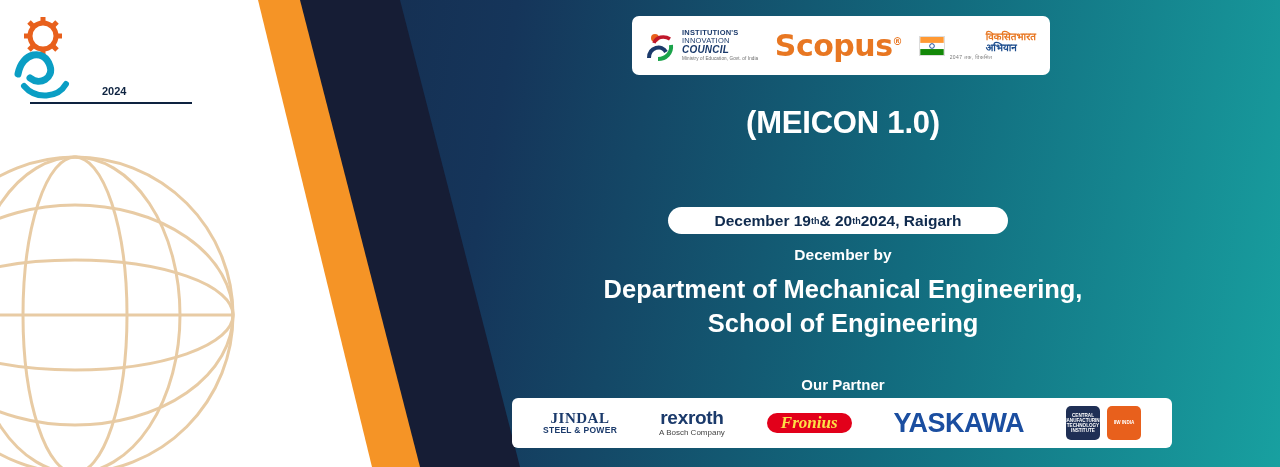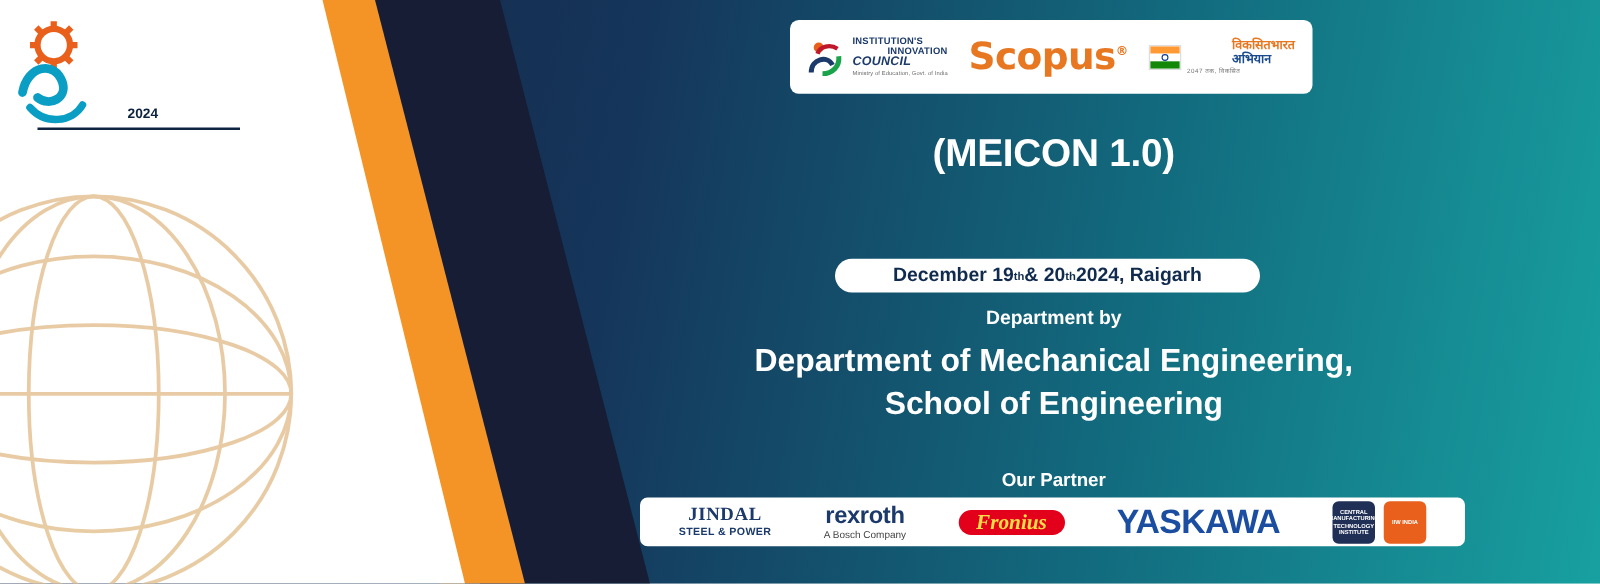--- a/index.html
+++ b/index.html
@@ -66,21 +66,21 @@
     position:absolute; left:632px; top:16px;
     width:418px; height:59px;
     background:#ffffff; border-radius:7px;
     display:flex; align-items:center; justify-content:space-between;
     padding:0 14px; z-index:6;
   }
   .iic-logo { display:flex; align-items:center; gap:6px; }
   .iic-mark { width:30px; height:30px; position:relative; }
   .iic-txt { line-height:1.05; }
   .iic-txt .l1 { font-size:7.5px; font-weight:bold; color:#1b3a6b; letter-spacing:.2px; }
-  .iic-txt .l2 { font-size:7.5px; font-weight:bold; color:#1b3a6b; letter-spacing:.2px;margin-left:28px; }
+  .iic-txt .l2 { font-size:7.5px; font-weight:normal; color:#1b3a6b; letter-spacing:.2px; }
   .iic-txt .l3 { font-size:10px; font-weight:bold; color:#1b3a6b; letter-spacing:.2px;font-style:italic; }
   .iic-txt .l4 { font-size:4.6px; color:#6a6a6a; letter-spacing:.1px; margin-top:1px;}
   .scopus {
     font-family:"DejaVu Sans", sans-serif;
     font-size:30px; font-weight:bold; color:#e87722; letter-spacing:-.5px;
     position:relative;
   }
   .scopus .reg { font-size:10px; vertical-align:super; }
   .vb-logo { display:flex; align-items:center; gap:5px; }
   .vb-flag { width:26px; height:20px; position:relative; border:1px solid #ddd;}
@@ -118,21 +118,21 @@
   }
   .partner-label {
     position:absolute; left:430px; top:376px; width:826px;
     text-align:center; color:#ffffff;
     font-size:15px; font-weight:bold; z-index:6;
   }
 
   
   .partner-strip {
     position:absolute; left:512px; top:398px;
-    width:660px; height:39px;
+    width:660px; height:50px;
     background:#ffffff; border-radius:6px;
     display:flex; align-items:center; justify-content:space-around;
     padding:0 10px; z-index:6;
   }
   .p-jindal { text-align:center; line-height:1.05; }
   .p-jindal .a { font-size:15px; font-weight:bold; color:#1b3a6b; font-family:"Liberation Serif", serif; letter-spacing:.5px;}
   .p-jindal .b { font-size:8.5px; font-weight:bold; color:#1b3a6b; letter-spacing:.3px;}
   .p-rexroth { text-align:center; line-height:1.1; }
   .p-rexroth .a { font-size:19px; font-weight:bold; color:#1b3a6b; letter-spacing:-.3px;}
   .p-rexroth .b { font-size:8px; color:#444; }
@@ -236,21 +236,21 @@
   </div>
 
   <div class="date-pill">
     <span>December 19</span>
       <sup>th</sup>
       <span> &amp; 20</span>
       <sup>th</sup>
       <span> 2024, Raigarh</span>
   </div>
 
-  <div class="org-by">Department by</div>
+  <div class="org-by">December by</div>
 
   <div class="dept">
     <div>Department of Mechanical Engineering,</div>
     <div>School of Engineering</div>
   </div>
 
   <div class="partner-label">Our Partner</div>
 
   <div class="partner-strip">
 

